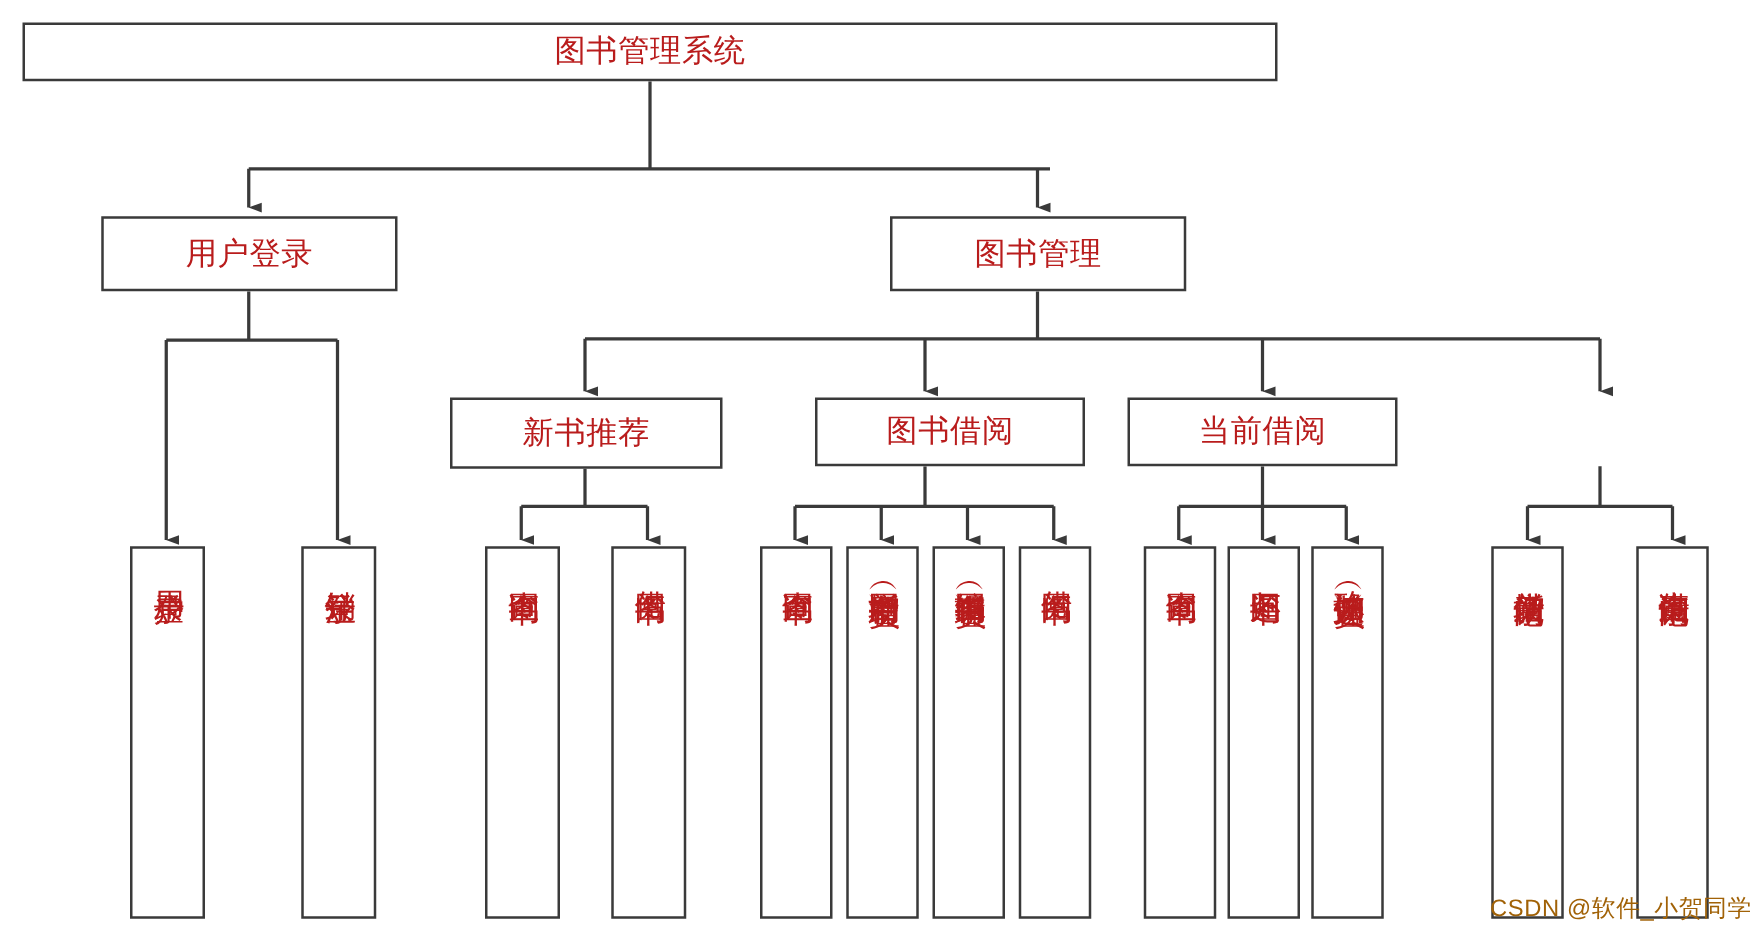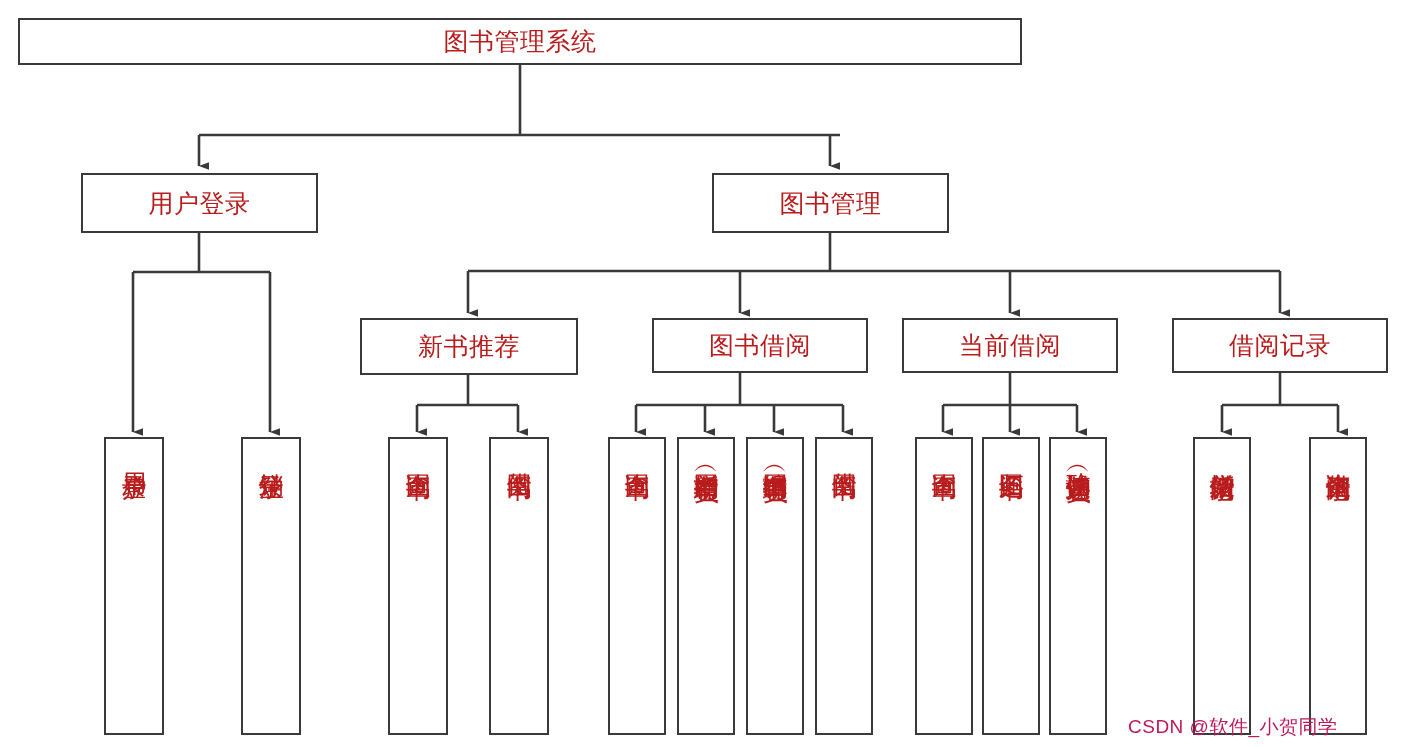--- a/index.html
+++ b/index.html
@@ -56,24 +56,24 @@
   .node.leaf .lbl {
     font-size: 25px;
     writing-mode: vertical-rl;
     text-orientation: upright;
     line-height: 1.02;
     letter-spacing: 1px;
     white-space: pre;
   }
   .watermark {
     position: absolute;
-    left: 1128px;
+    left: 1192px;
     top: 714px;
     font-size: 19px;
-    color: #be185d;
+    color: #a16207;
     white-space: nowrap;
     letter-spacing: 0.5px;
   }
 </style>
 </head>
 <body>
 
 <div id="canvas">
 
   <svg id="wires" viewBox="0 0 1405 747">
@@ -139,23 +139,20 @@
 
   <div class="node horiz" style="left:360px; top:318px; width:218px; height:57px;">
     <span class="lbl">新书推荐</span>
   </div>
   <div class="node horiz" style="left:632px; top:318px; width:216px; height:55px;margin-left:20px;">
     <span class="lbl">图书借阅</span>
   </div>
   <div class="node horiz" style="left:902px; top:318px; width:216px; height:55px;">
     <span class="lbl">当前借阅</span>
   </div>
-  <div class="node horiz" style="left:1172px; top:318px; width:216px; height:55px;">
-    <span class="lbl">借阅记录</span>
-  </div>
 
   <div class="node leaf" style="left:104px; top:437px; width:60px; height:298px;">
     <span class="lbl">用户登录</span>
   </div>
   <div class="node leaf" style="left:241px; top:437px; width:60px; height:298px;">
     <span class="lbl">注销登录</span>
   </div>
 
   <div class="node leaf" style="left:388px; top:437px; width:60px; height:298px;">
     <span class="lbl">查询图书</span>

